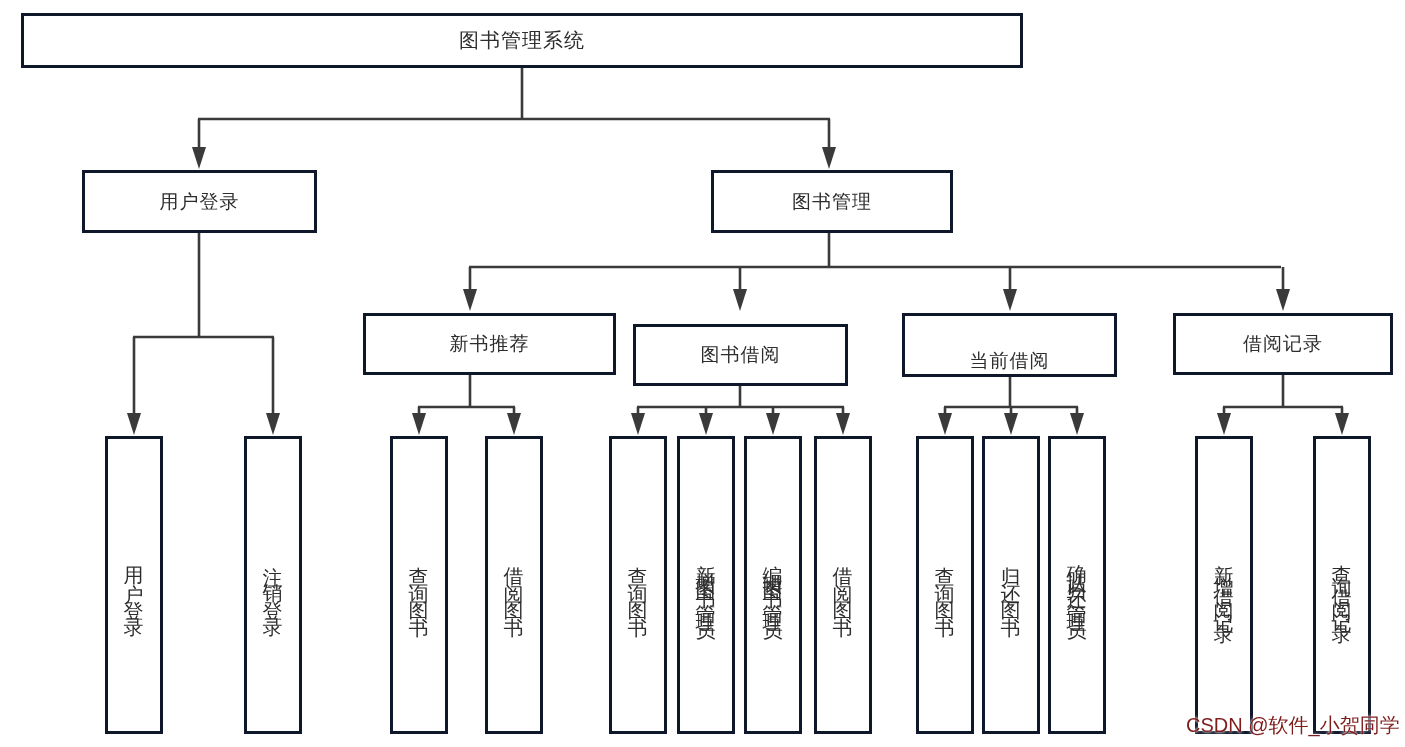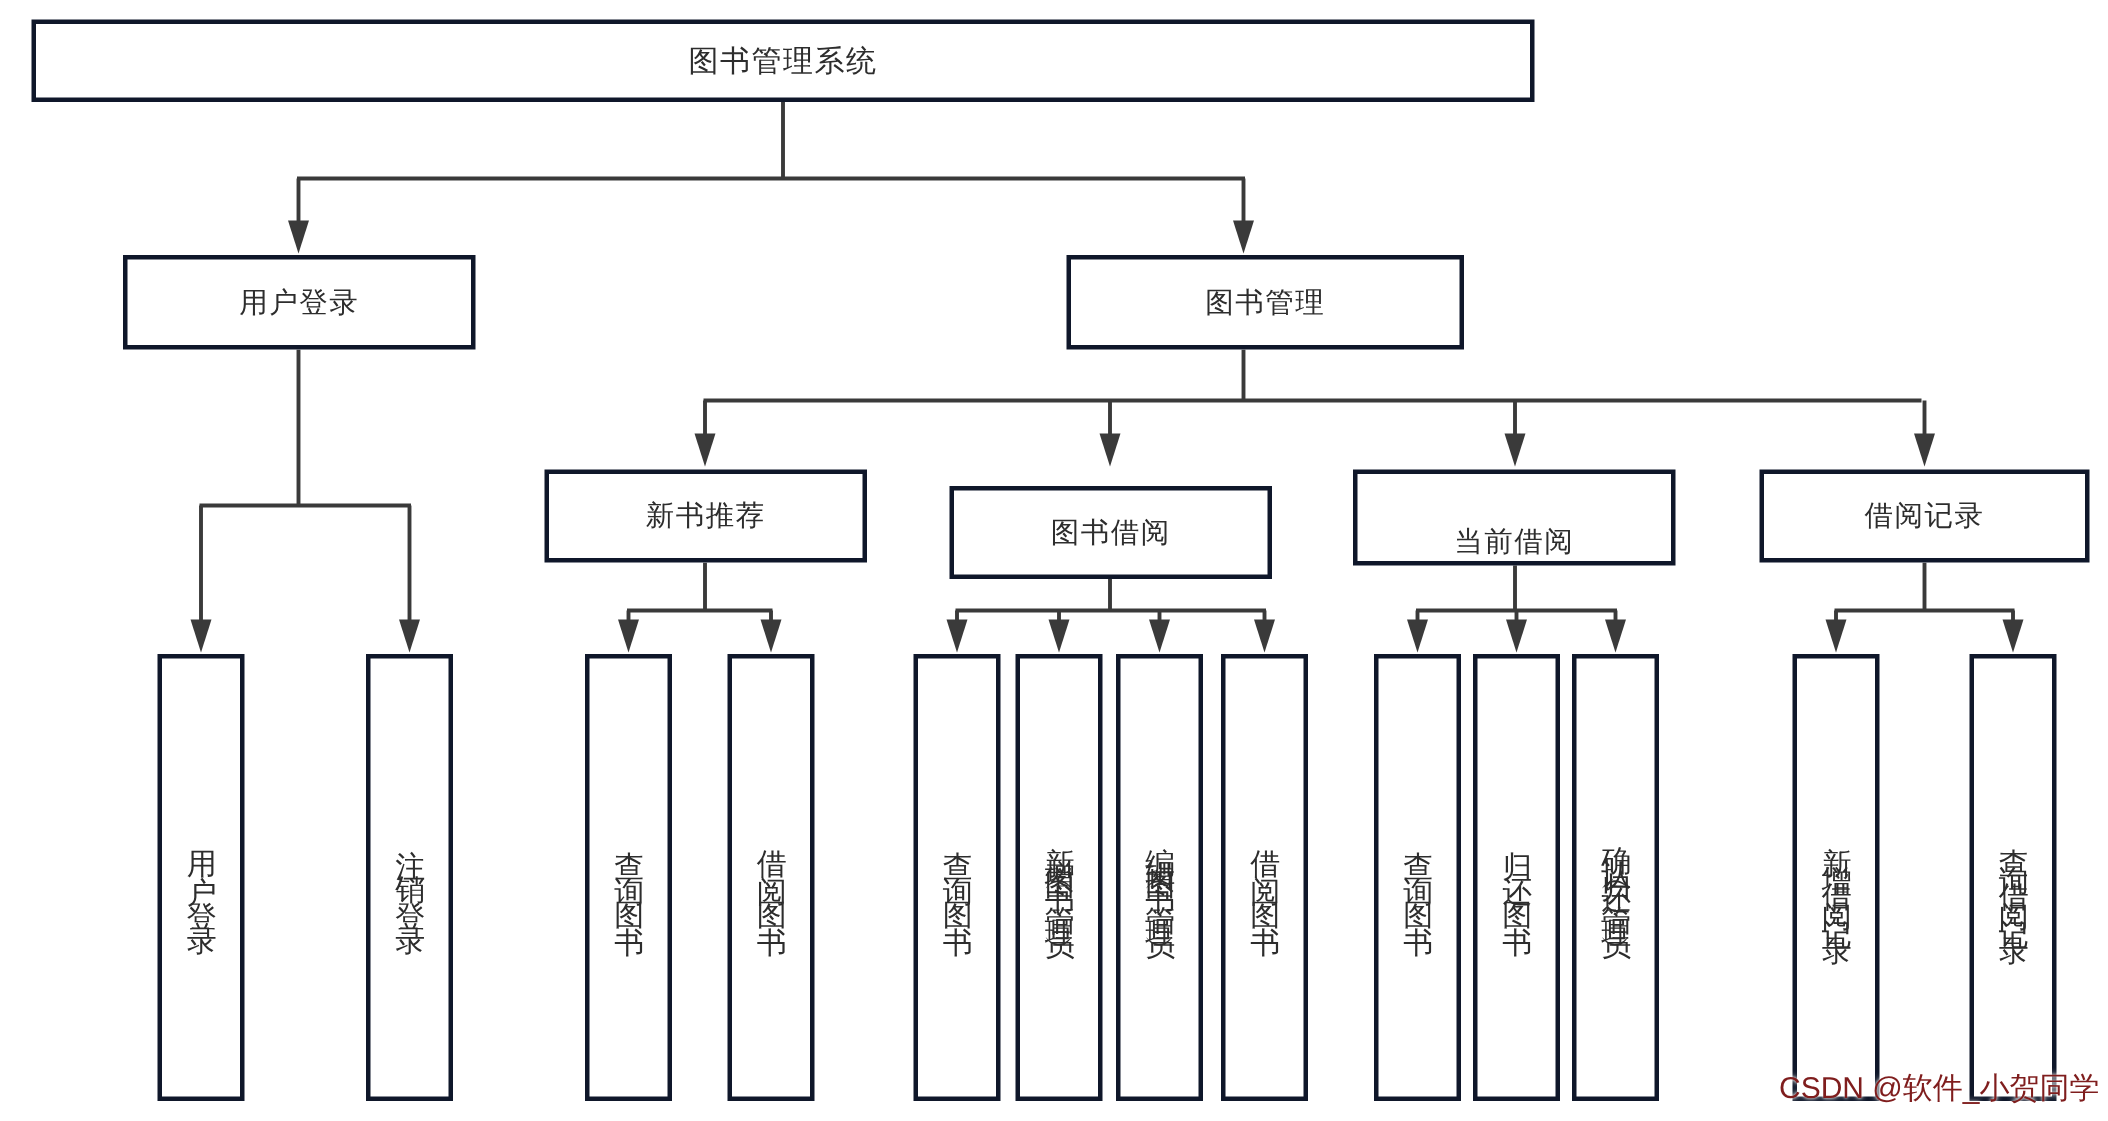--- a/index.html
+++ b/index.html
@@ -32,23 +32,23 @@
     justify-content: center;
     color: #2d2d2d;
     font-size: 19px;
     letter-spacing: 1px;
     z-index: 1;
   }
   
   .n-root   { left: 21px;   top: 13px;  width: 1002px; height: 55px; font-size: 20px; }
   
   .n-user   { left: 82px;   top: 170px; width: 235px;  height: 63px; }
-  .n-mgmt   { left: 711px;  top: 170px; width: 265px;  height: 63px; }
-  
-  .n-sec0   { left: 363px;  top: 313px; width: 215px;  height: 62px; }
+  .n-mgmt   { left: 711px;  top: 170px; width: 242px;  height: 63px; }
+  
+  .n-sec0   { left: 363px;  top: 313px; width: 253px;  height: 62px; }
   .n-sec1   { left: 633px;  top: 324px; width: 215px;  height: 62px; }
   .n-sec2   { left: 902px;  top: 313px; width: 215px;  height: 64px; align-items: flex-end; }
   .n-sec3   { left: 1173px; top: 313px; width: 220px;  height: 62px; }
   
   .vleaf {
     top: 436px;
     width: 58px;
     height: 298px;
     font-size: 20px;
     letter-spacing: 0;

